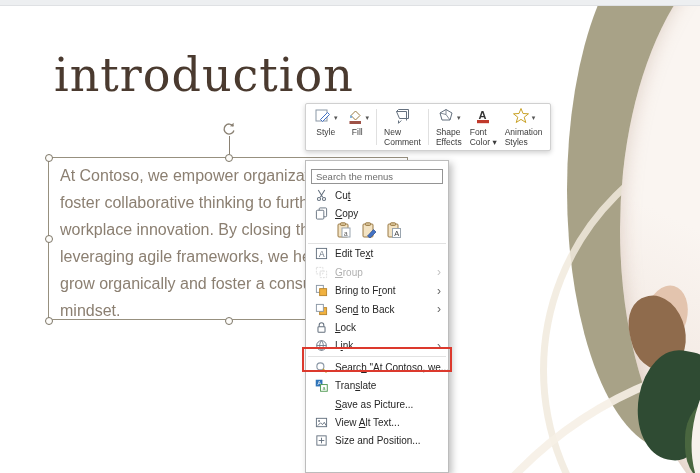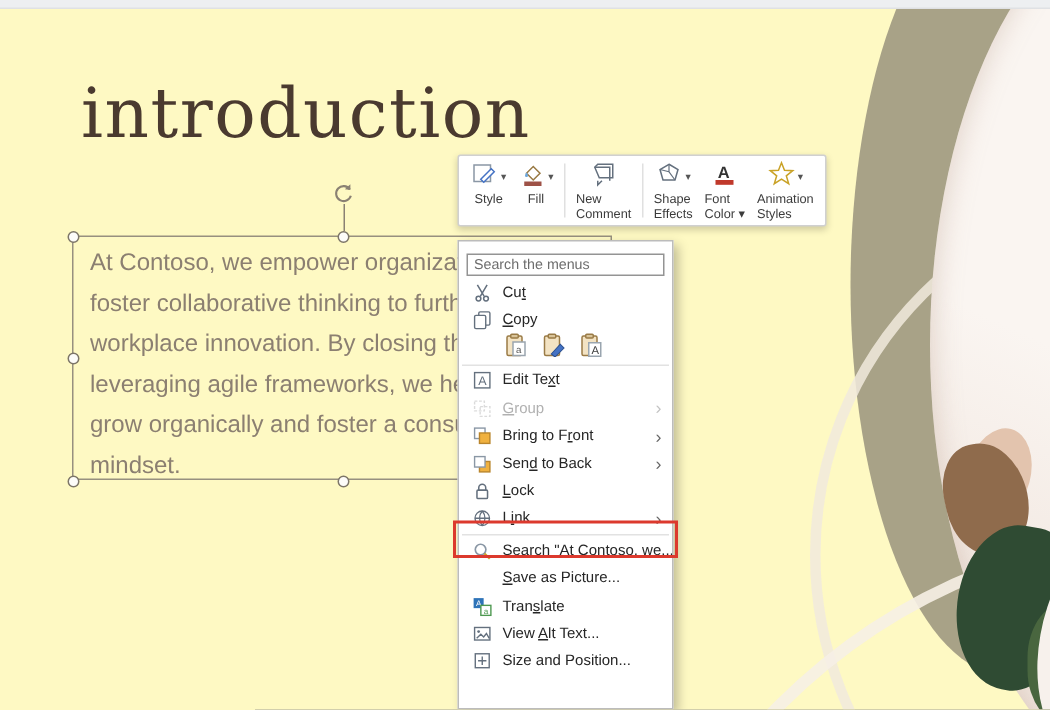--- a/index.html
+++ b/index.html
@@ -1,17 +1,17 @@
 <!DOCTYPE html>
 <html><head>
 <meta charset="utf-8">
 <style>
   * { margin:0; padding:0; box-sizing:border-box; }
   body { font-family:"Liberation Sans", sans-serif; background:#888; }
-  #stage { position:relative; width:700px; height:473px; overflow:hidden; background:#fef9c3; }
+  #stage { position:relative; width:700px; height:473px; overflow:hidden; background:#ffffff; }
 
   
   .app-strip { position:absolute; left:0; top:0; width:700px; height:6px; background:#edeff1; border-bottom:1px solid #dfe1e4; z-index:3; }
 
   
   .deco { position:absolute; left:480px; top:0; width:220px; height:473px; overflow:hidden; z-index:1; }
   .olive { position:absolute; left:87px; top:-70px; width:208px; height:520px; border-radius:50%; background:#a8a287; }
   .arc1 { position:absolute; left:60px; top:120px; width:500px; height:500px; border-radius:50%; border:7px solid rgba(241,234,221,.85); }
   .arc2 { position:absolute; left:-80px; top:350px; width:800px; height:800px; border-radius:50%; border:8px solid rgba(246,240,229,.9); }
   .shirt { position:absolute; left:140px; top:-70px; width:320px; height:600px; border-radius:50%;
@@ -287,35 +287,35 @@
         <div class="mi">
           <span class="mi-icon">
             <svg width="13" height="13" viewBox="0 0 14 14">
               <circle cx="5.8" cy="5.8" r="3.8" fill="none" stroke="#8a97a5" stroke-width="1.2"></circle>
               <path d="M8.6 8.6 L12.4 12.4" stroke="#c9a227" stroke-width="1.5"></path>
             </svg>
           </span>
           <span class="mi-label"><span>Searc</span><span class="key">h</span><span> "At Contoso, we..."</span></span>
         </div>
         <div class="mi">
-          <span class="mi-icon"></span>
-          <span class="mi-label"><span></span><span class="key">S</span><span>ave as Picture...</span></span>
-        </div>
-        <div class="mi">
           <span class="mi-icon">
             <svg width="13" height="13" viewBox="0 0 14 14">
               <rect x="0.8" y="0.8" width="7.2" height="7.2" fill="#2e73b8"></rect>
               <text x="2.6" y="6.8" font-size="5.8" fill="#fff">A</text>
               <rect x="6" y="6" width="7.2" height="7.2" fill="#fff" stroke="#4d9850"></rect>
               <text x="8" y="12" font-size="5.8" fill="#4d9850">a</text>
             </svg>
           </span>
           <span class="mi-label"><span>Tran</span><span class="key">s</span><span>late</span></span>
         </div>
         <div class="mi">
+          <span class="mi-icon"></span>
+          <span class="mi-label"><span></span><span class="key">S</span><span>ave as Picture...</span></span>
+        </div>
+        <div class="mi">
           <span class="mi-icon">
             <svg width="13" height="13" viewBox="0 0 14 14">
               <rect x="1.5" y="2.5" width="11" height="9" fill="#fff" stroke="#64707e"></rect>
               <circle cx="4.4" cy="5.4" r="1" fill="#64707e"></circle>
               <path d="M3 10.3 l3-3 2 2 2-2.5 2 3.5" fill="none" stroke="#64707e"></path>
             </svg>
           </span>
           <span class="mi-label"><span>View </span><span class="key">A</span><span>lt Text...</span></span>
         </div>
         <div class="mi">

